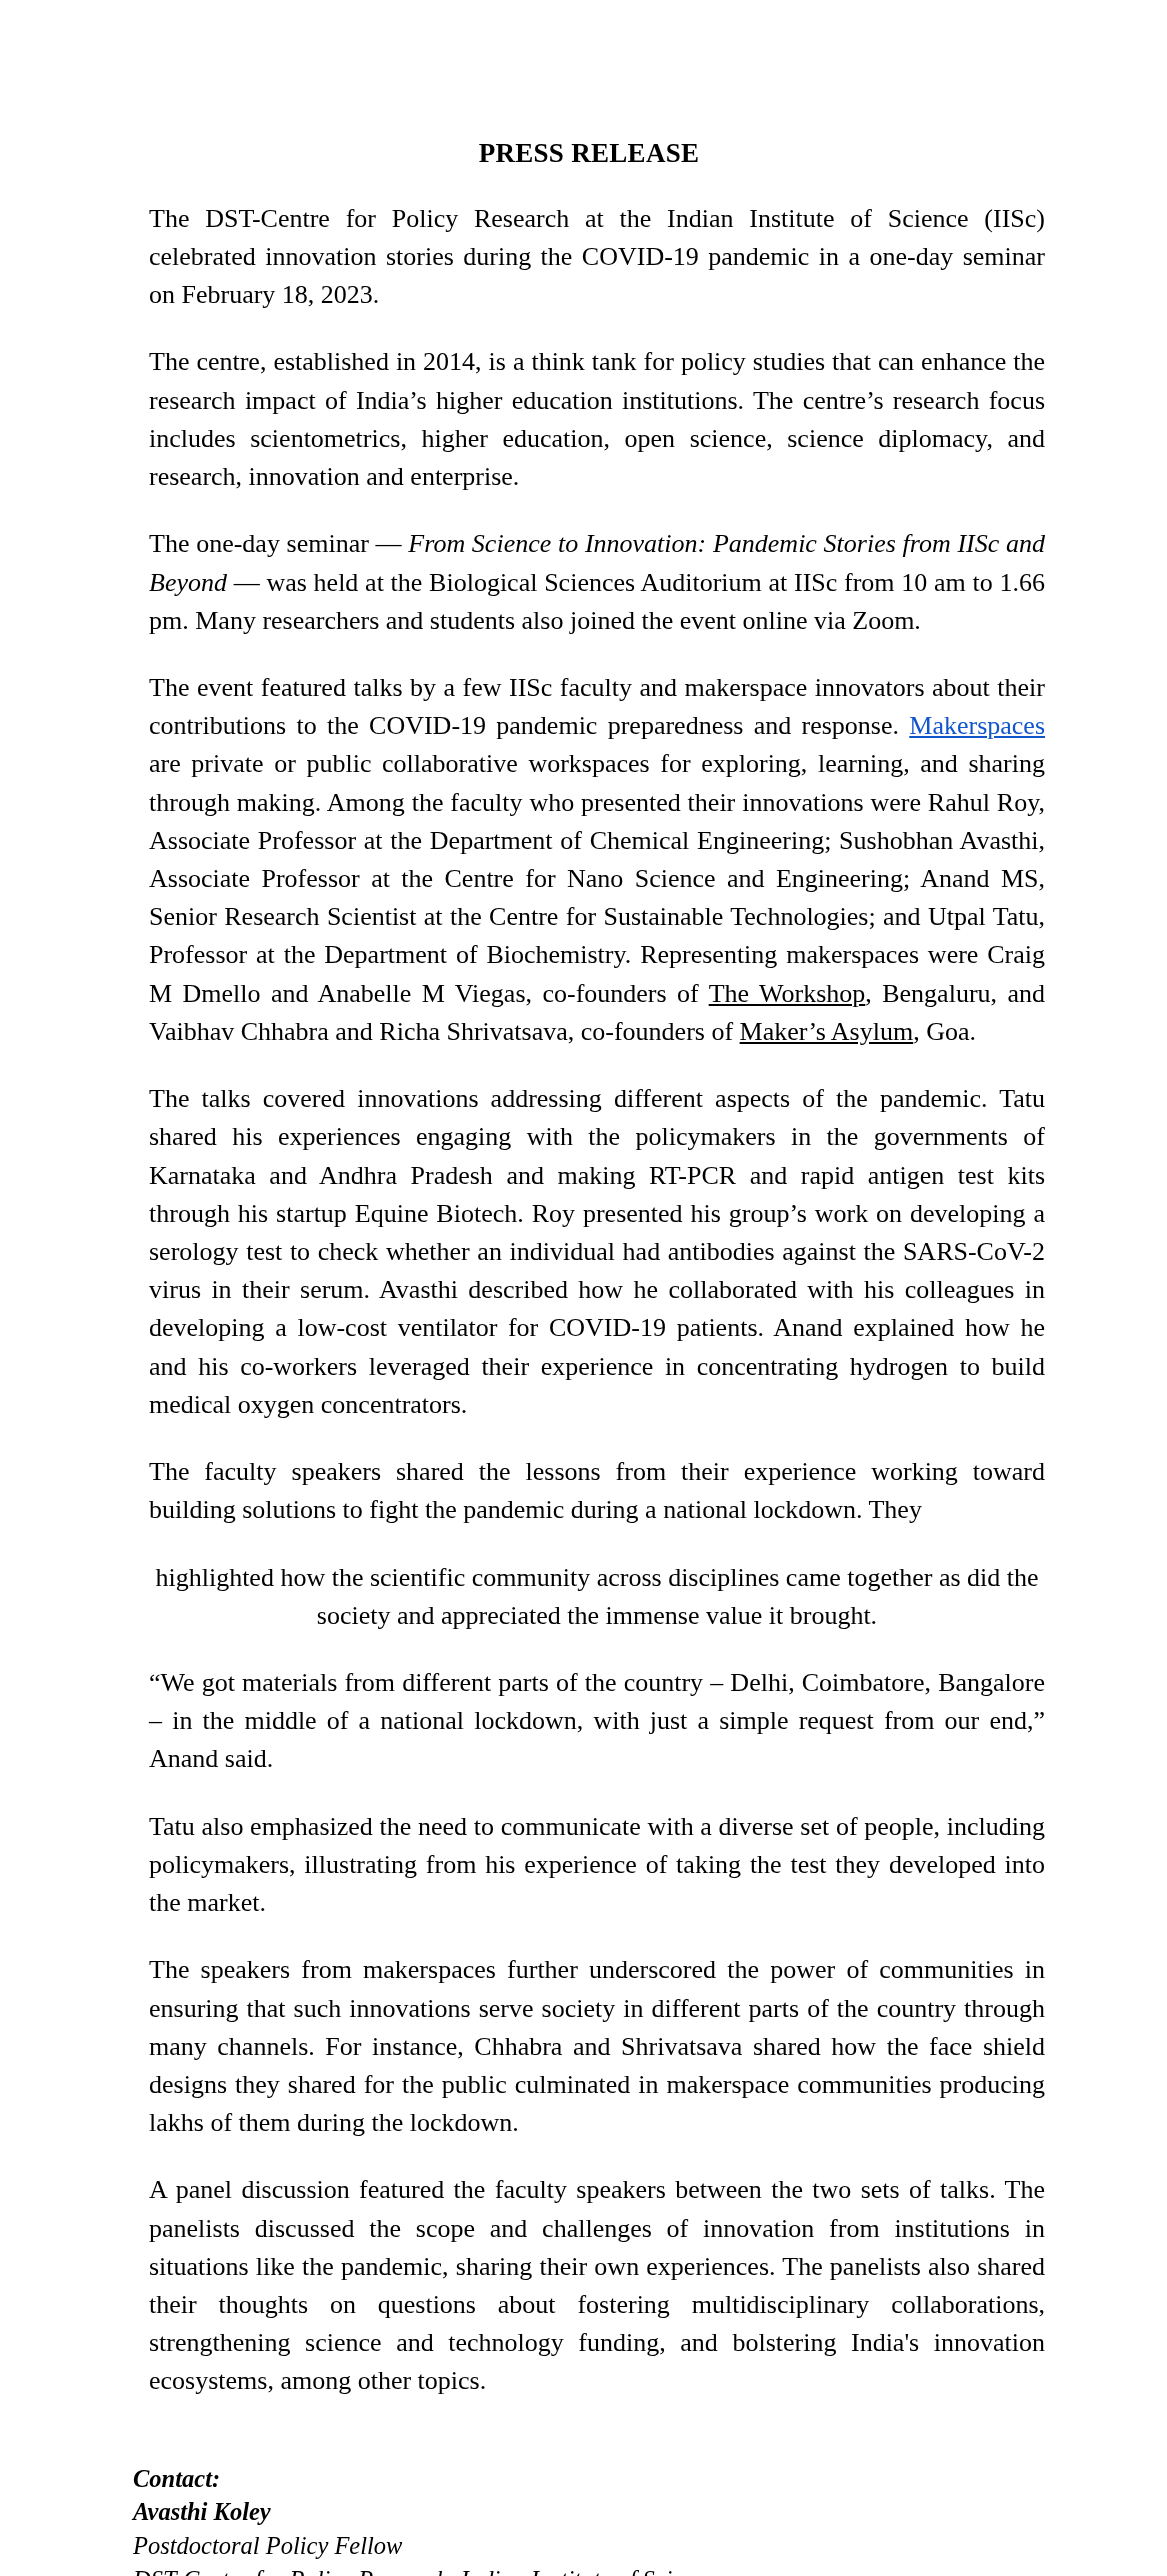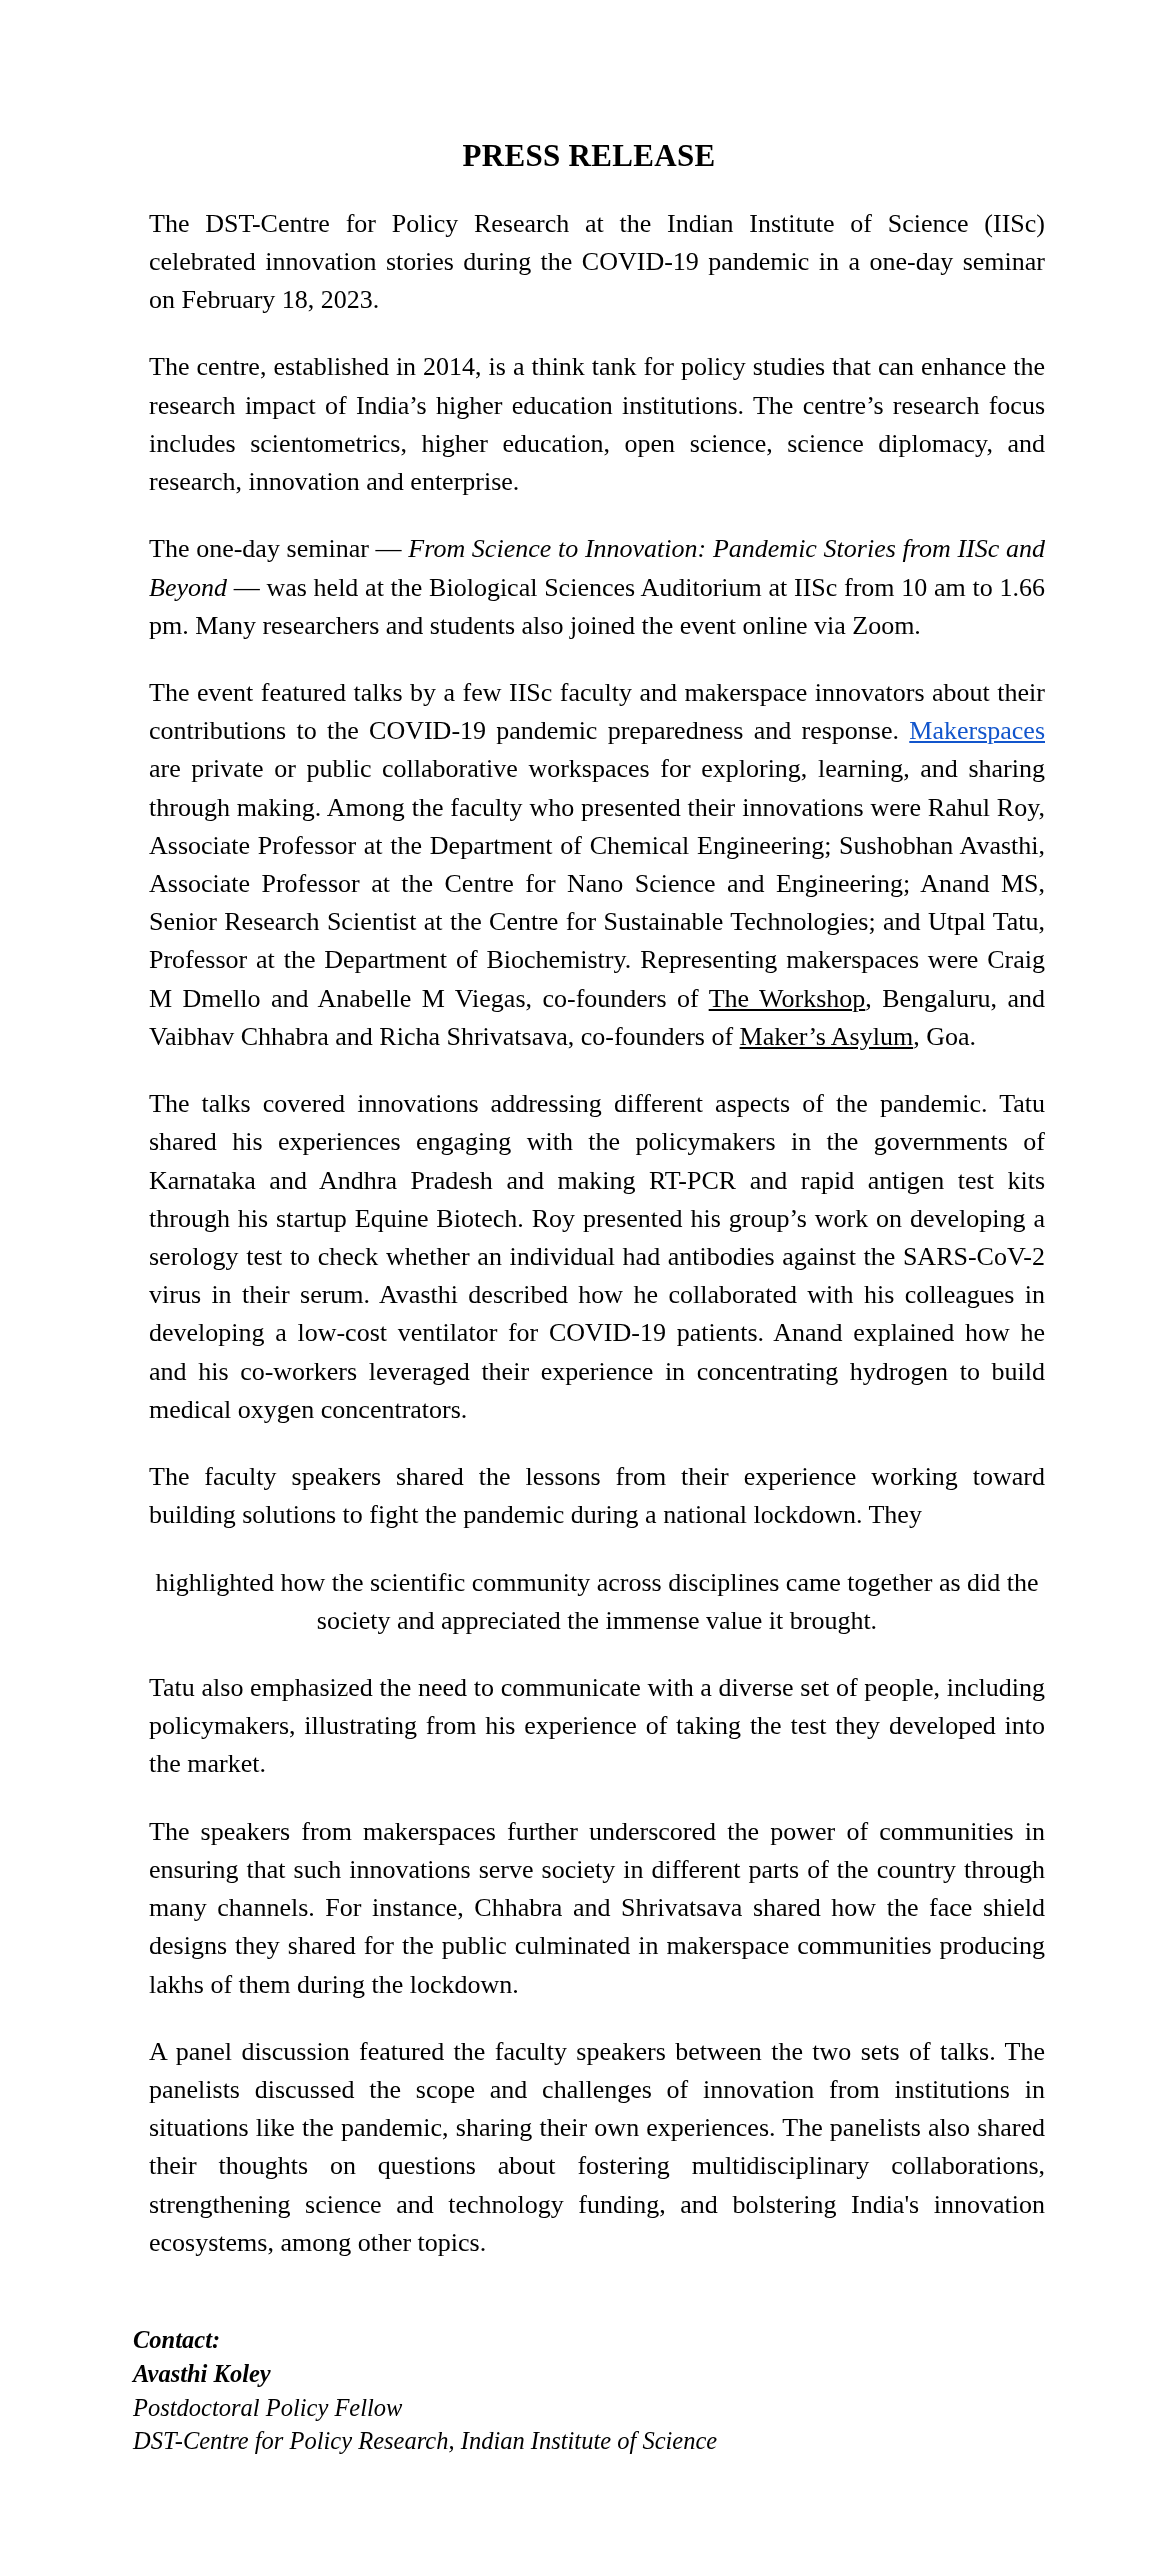--- a/index.html
+++ b/index.html
@@ -19,21 +19,21 @@
     width: 1167px;
     min-height: 2576px;
     box-sizing: border-box;
     padding: 137px 122px 59px 133px;
     background: #ffffff;
     position: relative;
   }
   .doc-title {
     text-align: center;
     font-weight: bold;
-    font-size: 31px;
+    font-size: 27px;
     letter-spacing: 0.3px;
     margin: 0 0 29px 0;
     line-height: 1.25;
   }
   .para {
     font-size: 26px;
     line-height: 1.47;
     text-align: justify;
     text-justify: inter-word;
     margin: 0 0 29px 16px;
@@ -84,20 +84,21 @@
   <p class="para"><span>The one-day seminar — </span><em class="title-italic">From Science to Innovation: Pandemic Stories from IISc and Beyond</em><span> — was held at the Biological Sciences Auditorium at IISc from 10 am to 1.66 pm. Many researchers and students also joined the event online via Zoom.</span></p>
 
   <p class="para"><span>The event featured talks by a few IISc faculty and makerspace innovators about their contributions to the COVID-19 pandemic preparedness and response. </span><a class="link" href="#">Makerspaces</a><span> are private or public collaborative workspaces for exploring, learning, and sharing through making. Among the faculty who presented their innovations were Rahul Roy, Associate Professor at the Department of Chemical Engineering; Sushobhan Avasthi, Associate Professor at the Centre for Nano Science and Engineering; Anand MS, Senior Research Scientist at the Centre for Sustainable Technologies; and Utpal Tatu, Professor at the Department of Biochemistry. Representing makerspaces were Craig M Dmello and Anabelle M Viegas, co-founders of </span><span class="u-black">The Workshop</span><span>, Bengaluru, and Vaibhav Chhabra and Richa Shrivatsava, co-founders of </span><span class="u-black">Maker’s Asylum</span><span>, Goa.</span></p>
 
   <p class="para">The talks covered innovations addressing different aspects of the pandemic. Tatu shared his experiences engaging with the policymakers in the governments of Karnataka and Andhra Pradesh and making RT-PCR and rapid antigen test kits through his startup Equine Biotech. Roy presented his group’s work on developing a serology test to check whether an individual had antibodies against the SARS-CoV-2 virus in their serum. Avasthi described how he collaborated with his colleagues in developing a low-cost ventilator for COVID-19 patients. Anand explained how he and his co-workers leveraged their experience in concentrating hydrogen to build medical oxygen concentrators.</p>
 
   <p class="para">The faculty speakers shared the lessons from their experience working toward building solutions to fight the pandemic during a national lockdown. They</p>
 
   <p class="para para-last-left">highlighted how the scientific community across disciplines came together as did the society and appreciated the immense value it brought.</p>
 
+  <p class="para">“We got materials from different parts of the country – Delhi, Coimbatore, Bangalore – in the middle of a national lockdown, with just a simple request from our end,” Anand said.</p>
 
   <p class="para">Tatu also emphasized the need to communicate with a diverse set of people, including policymakers, illustrating from his experience of taking the test they developed into the market.</p>
 
   <p class="para">The speakers from makerspaces further underscored the power of communities in ensuring that such innovations serve society in different parts of the country through many channels. For instance, Chhabra and Shrivatsava shared how the face shield designs they shared for the public culminated in makerspace communities producing lakhs of them during the lockdown.</p>
 
   <p class="para">A panel discussion featured the faculty speakers between the two sets of talks. The panelists discussed the scope and challenges of innovation from institutions in situations like the pandemic, sharing their own experiences. The panelists also shared their thoughts on questions about fostering multidisciplinary collaborations, strengthening science and technology funding, and bolstering India's innovation ecosystems, among other topics.</p>
 
   <div class="contact-block">
     <p class="contact-line bold">Contact:</p>
     <p class="contact-line bold">Avasthi Koley</p>

